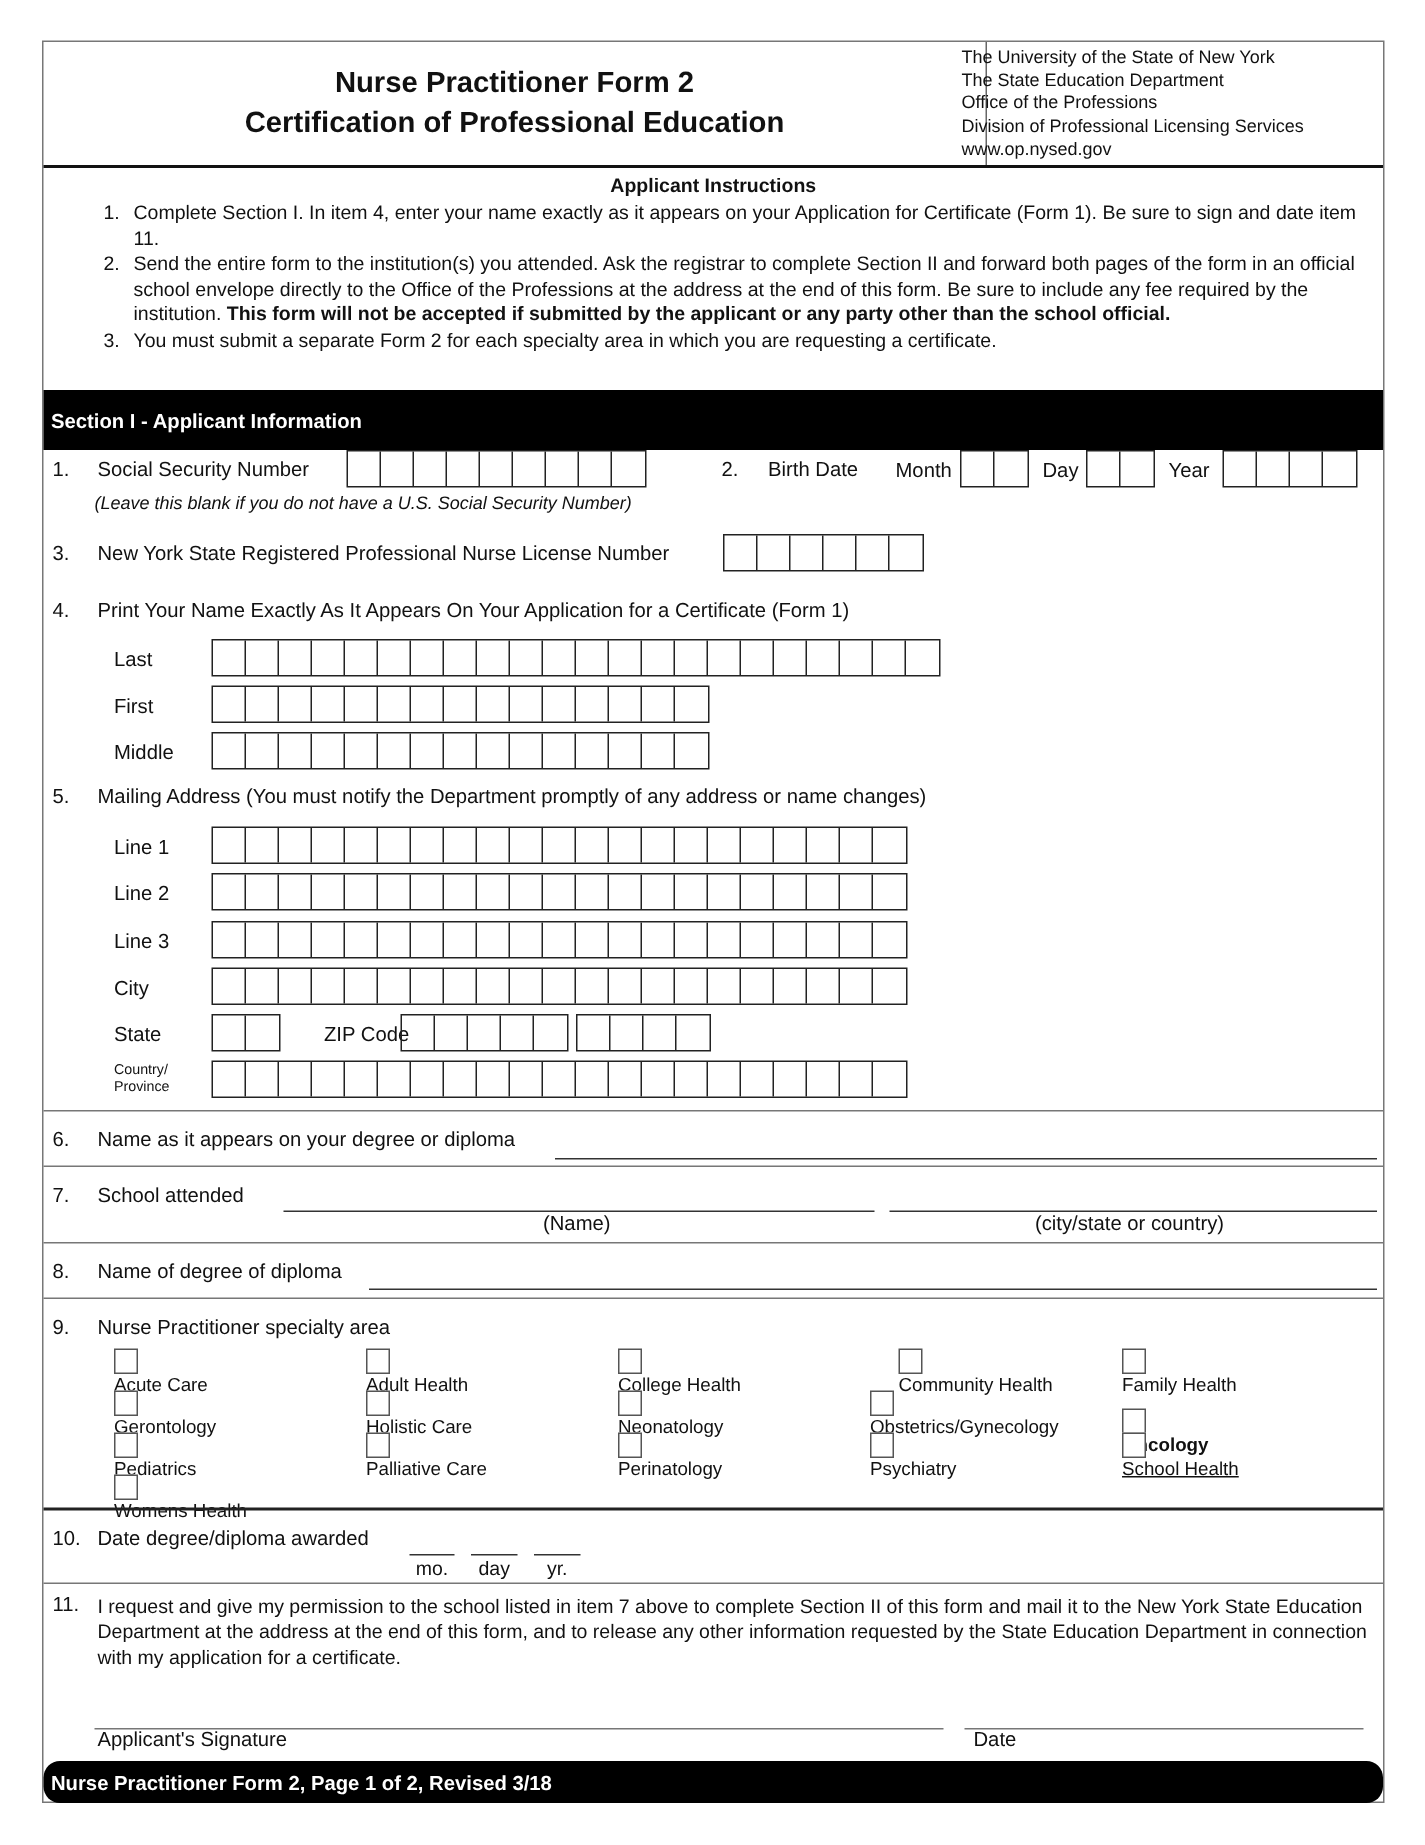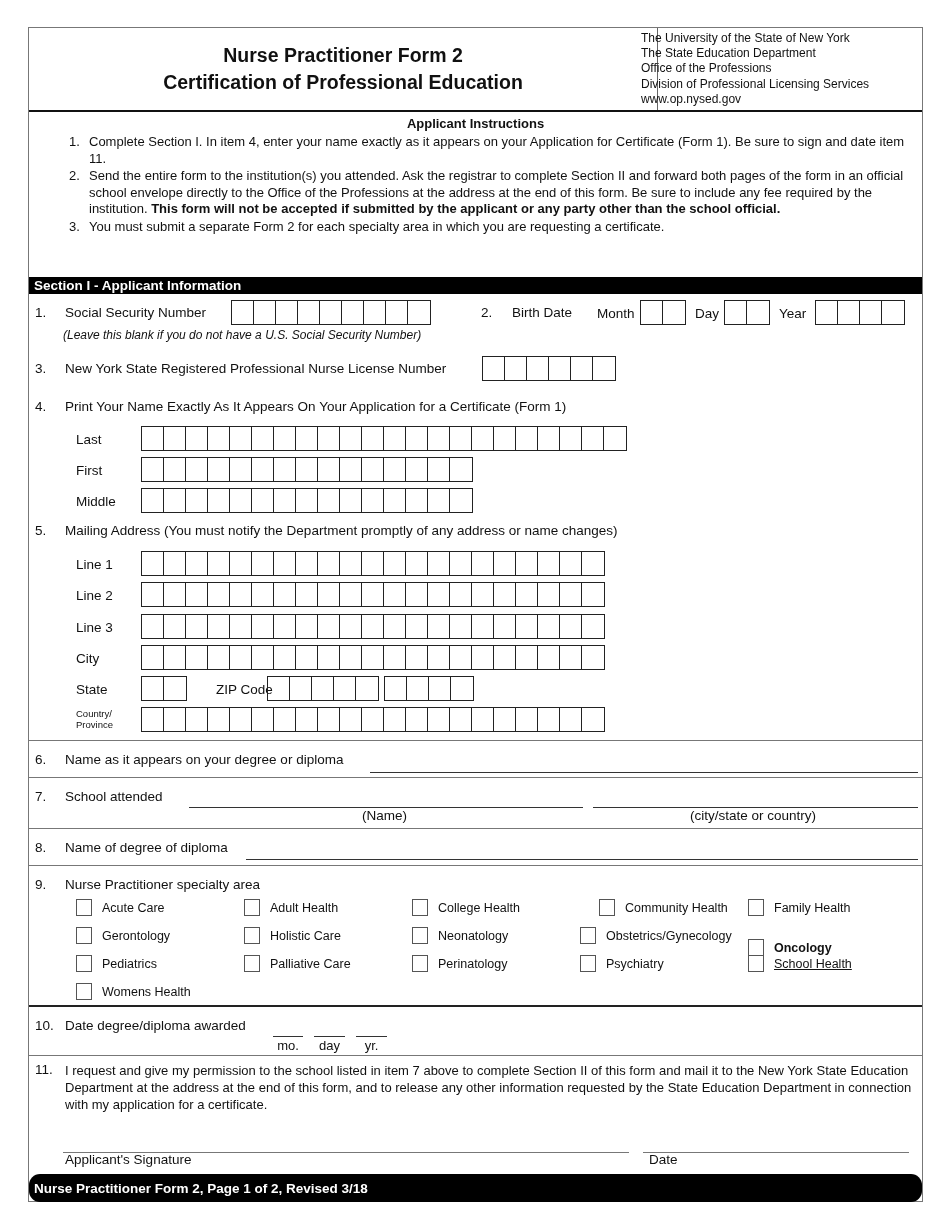--- a/index.html
+++ b/index.html
@@ -16,38 +16,38 @@
 
   
   .instr { position: absolute; left: 0; top: 86px; width: 893px; }
   .instr-title { text-align: center; font-weight: bold; font-size: 13px; margin-top: 2px; height: 18px; }
   .instr ol { list-style: none; margin-left: 40px; margin-right: 14px; }
   .instr li { position: relative; padding-left: 20px; font-size: 13px; line-height: 16.7px; margin-bottom: 0.5px; }
   .instr li .num { position: absolute; left: 0; top: 0; }
   .bold { font-weight: bold; }
 
   .band { position: absolute; left: 0; width: 893px; background: #000; color: #fff; font-weight: bold; font-size: 13.5px; padding-left: 5px; display: flex; align-items: center; }
-  .band.sec1 { top: 249px; height: 17px; }
+  .band.sec1 { top: 232px; height: 40px; }
   .band.footer { top: 1146px; height: 28px; border-radius: 11px; }
 
   .abs { position: absolute; }
   .txt { font-size: 13.5px; white-space: nowrap; }
   .num-lbl { font-size: 13.5px; }
   .note { font-size: 12px; font-style: italic; }
   .small { font-size: 9.5px; line-height: 11px; }
 
   .boxes { position: absolute; display: flex; border: 1.5px solid #222; height: 25px; }
   .boxes .b { width: 22px; height: 100%; border-right: 1.5px solid #222; }
   .boxes .b:last-child { border-right: none; }
 
   .hline { position: absolute; height: 1px; background: #333; }
   .rowline { position: absolute; left: 0; width: 893px; height: 1px; background: #777; }
   .rowline.dark { height: 2px; background: #222; }
 
-  .cb-row { position: absolute; display: flex; align-items: center; }
+  .cb-row { position: absolute; display: flex; align-items: flex-start; flex-direction: column; }
   .cb { width: 16px; height: 17px; border: 1px solid #555; background: #fff; margin-right: 10px; }
   .cb-lbl { font-size: 12.5px; white-space: nowrap; }
 
   .date-part { position: absolute; font-size: 13px; border-top: 1px solid #333; text-align: center; padding-top: 1px; }
 </style>
 </head>
 <body>
 
 <div class="form">
 

